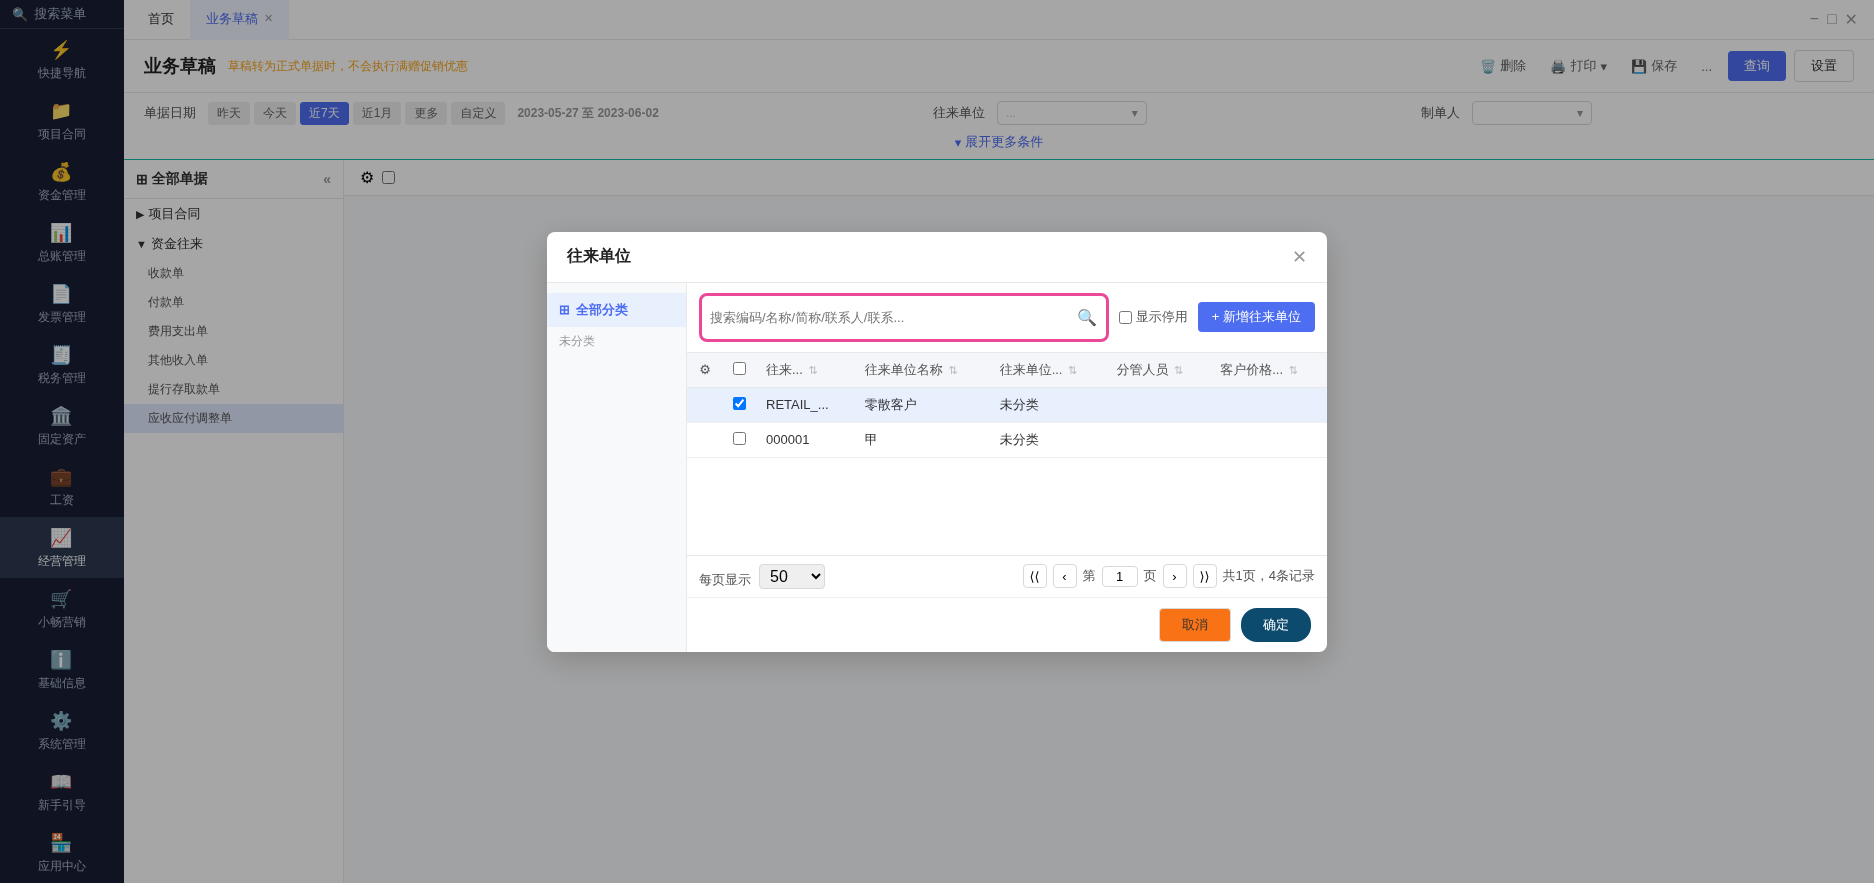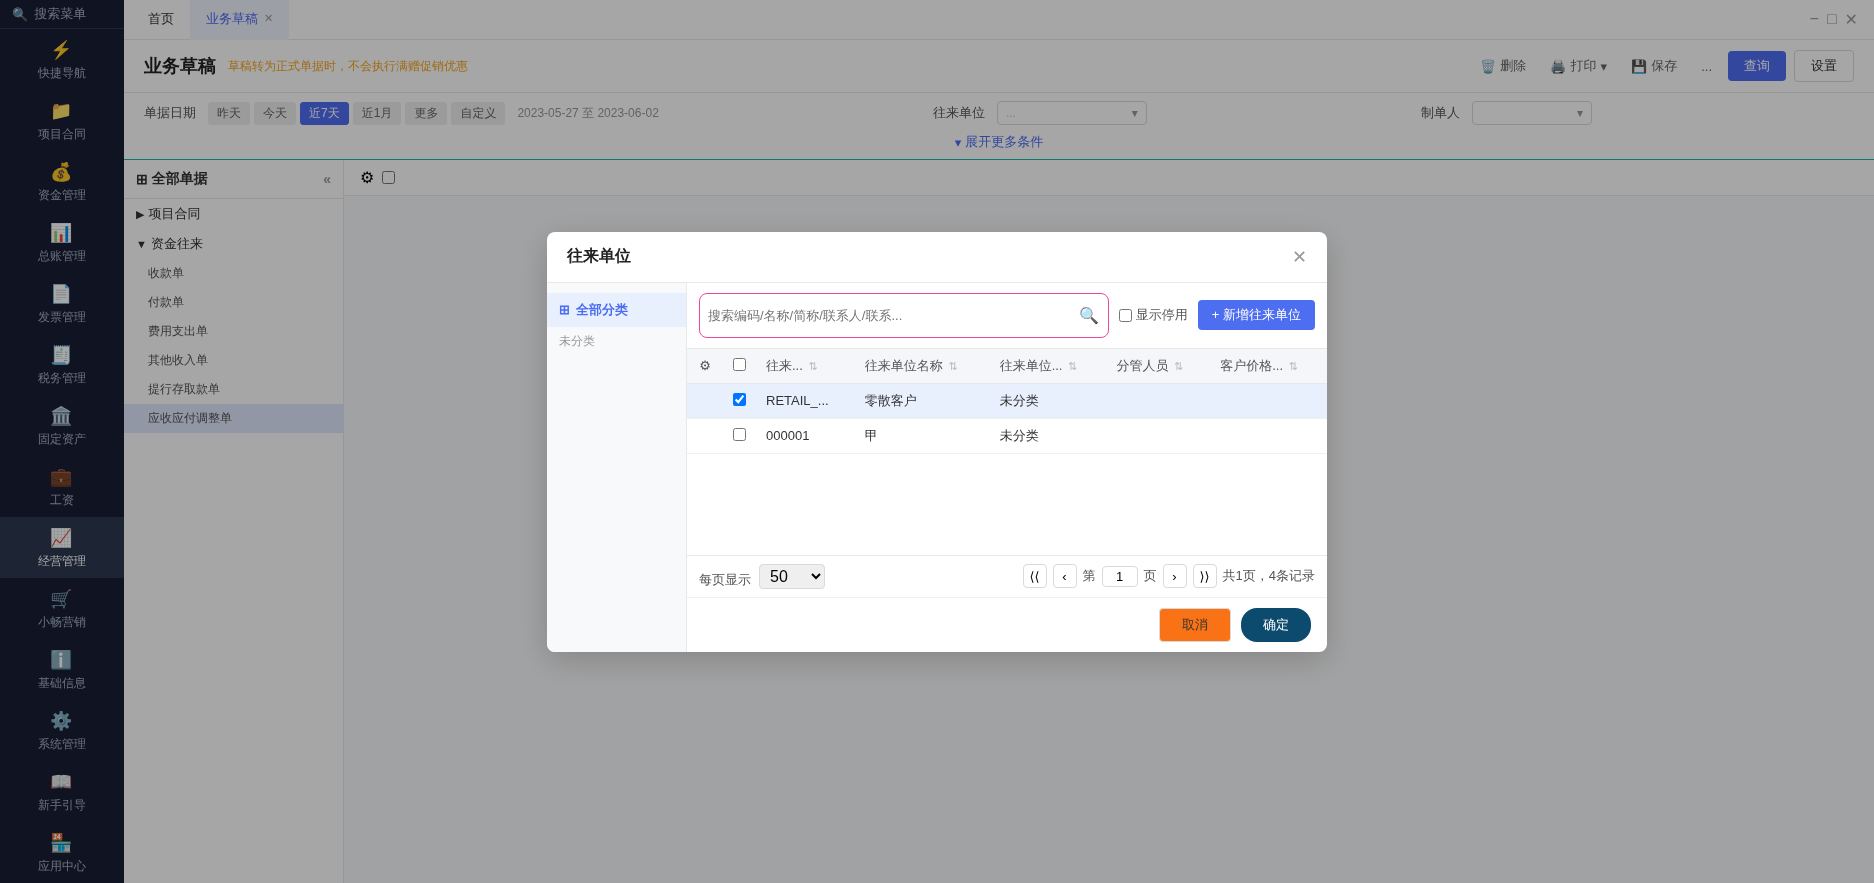--- a/index.html
+++ b/index.html
@@ -159,21 +159,21 @@
       border-radius: 3px;
       cursor: pointer;
       border: 1px solid transparent;
       color: #666;
     }
     .date-btn.active {
       background: #4e6ef2;
       color: #fff;
       border-color: #4e6ef2;
     }
-    .date-range { font-size: 12px; color: #999; }
+    .date-range { font-size: 12px; color: #999; font-weight: bold; }
     .filter-input-wrap {
       display: flex;
       align-items: center;
       border: 1px solid #d9d9d9;
       border-radius: 4px;
       padding: 4px 8px;
       min-width: 150px;
       background: #fff;
     }
     .expand-more {
@@ -313,21 +313,21 @@
     .modal-toolbar {
       display: flex;
       align-items: center;
       padding: 10px 12px;
       gap: 10px;
       border-bottom: 1px solid #e8e8e8;
     }
     .modal-search {
       display: flex;
       align-items: center;
-      border: 1px solid #ec4899;
+      border: 3px solid #ec4899;
       border-radius: 8px;
       padding: 12px 8px;
       gap: 6px;
       flex: 1;
     }
     .modal-search input {
       border: none;
       outline: none;
       font-size: 13px;
       width: 100%;

